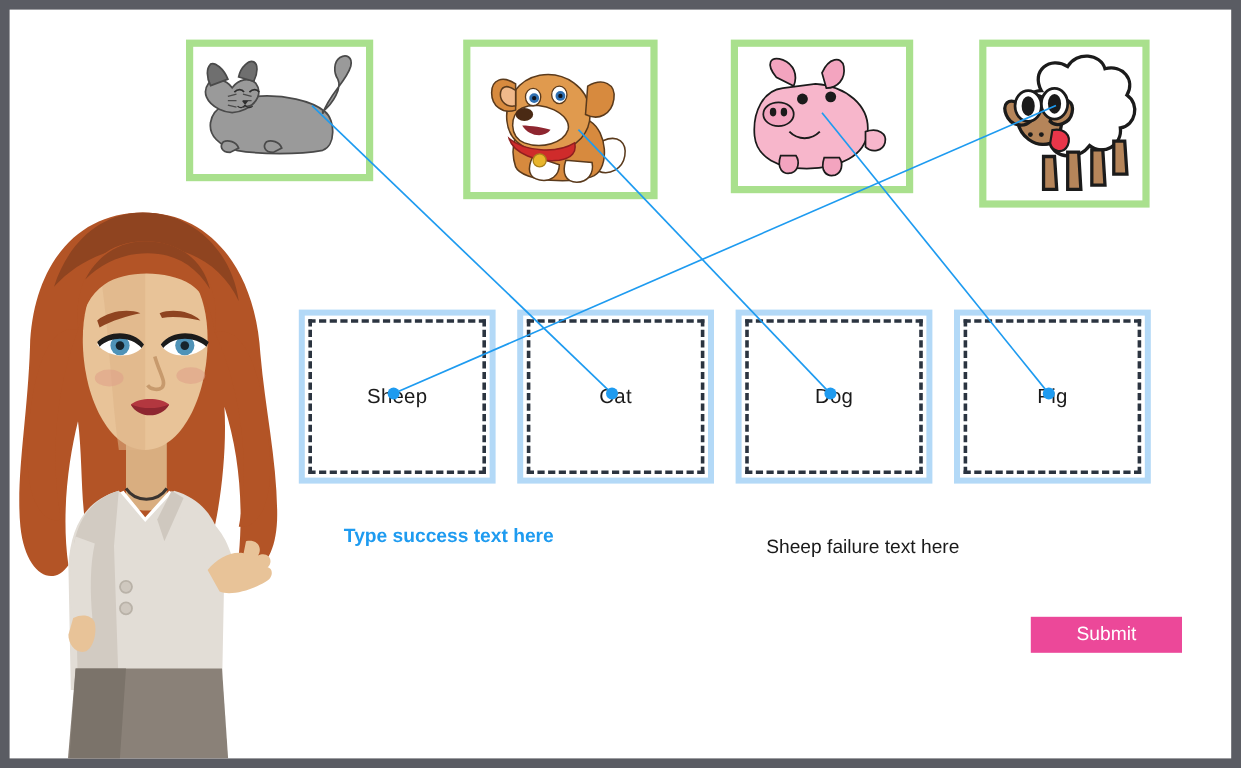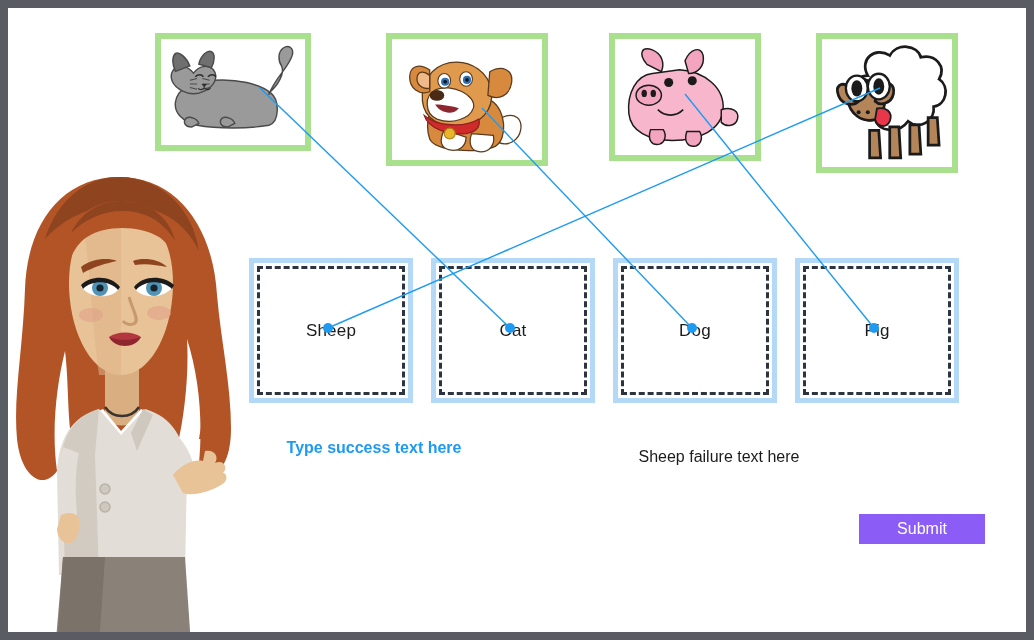--- a/index.html
+++ b/index.html
@@ -82,21 +82,21 @@
   #success-text { color: #1e9bf0; font-weight: 600; }
   #failure-text { color: #1b1b1b; }
 
   
   #submit-button {
     position: absolute;
     left: 851px;
     top: 506px;
     width: 126px;
     height: 30px;
-    background: #8b5cf6;
+    background: #ec4899;
     border: none;
     color: #ffffff;
     font-size: 16px;
     font-family: "Liberation Sans", sans-serif;
     cursor: pointer;
     line-height: 30px;
     text-align: center;
     padding: 0;
   }
 

